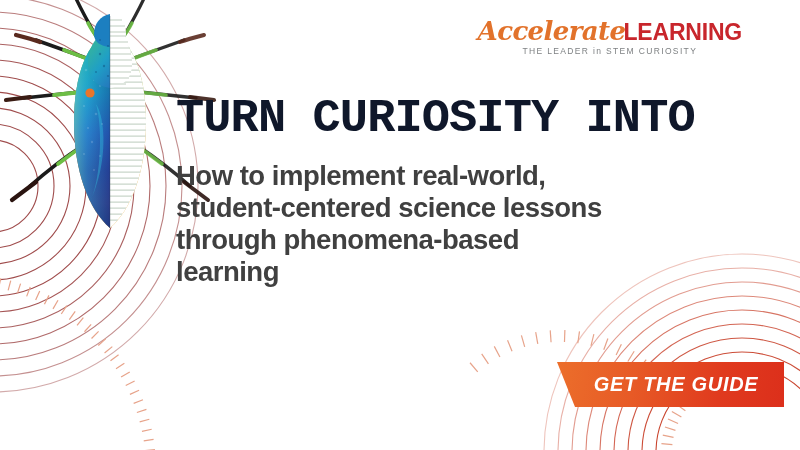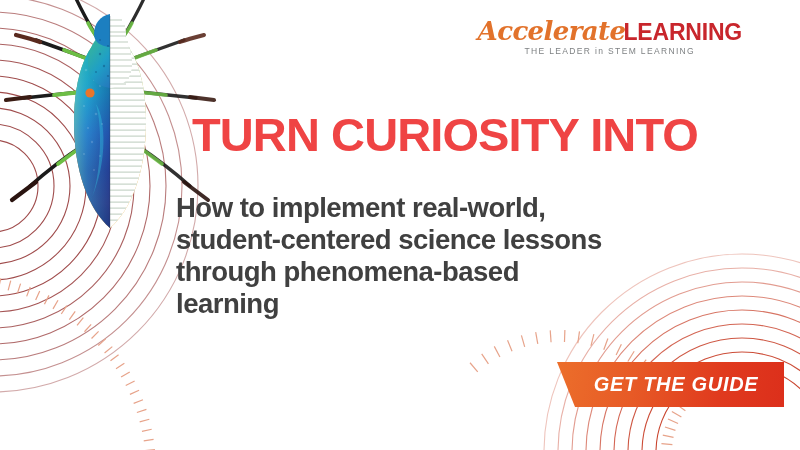--- a/index.html
+++ b/index.html
@@ -84,27 +84,27 @@
 
   
   #copy-block {
     position: absolute;
     left: 176px;
     top: 96px;
     z-index: 5;
     width: 580px;
   }
   #headline {
-    margin: 16px;
-    font-family: Liberation Sans, sans-serif;
+    margin: 0;
+    font-family: Liberation Mono, monospace;
     font-weight: bold;
     font-size: 47px;
     line-height: 0.99;
     letter-spacing: -0.9px;
-    color: #ef4444;
+    color: #0f172a;
     text-transform: uppercase;
   }
   #headline .hl-line { display: block; }
 
   #subhead {
     margin: 0;
     padding-top: 17px;
     font-family: "Liberation Sans", sans-serif;
     font-weight: bold;
     font-size: 27.5px;
@@ -461,21 +461,21 @@
       </g>
 
       <line x1="110" y1="20" x2="110" y2="232" stroke="#2F3A4A" stroke-width="0.9" opacity="0.35"></line>
     </g>
   </svg>
 
   <div id="logo">
     <span class="logo-wordmark">
       <span class="logo-accelerate">Accelerate</span><span class="logo-learning">LEARNING</span>
     </span>
-    <span class="logo-tagline">THE LEADER in STEM LEARNING</span>
+    <span class="logo-tagline">THE LEADER in STEM CURIOSITY</span>
   </div>
 
   <div id="copy-block">
     <h1 id="headline">
       <span class="hl-line">TURN CURIOSITY INTO</span>
     </h1>
     <p id="subhead">How to implement real-world, student-centered science lessons through phenomena-based learning</p>
   </div>
 
   <button id="cta-button">

